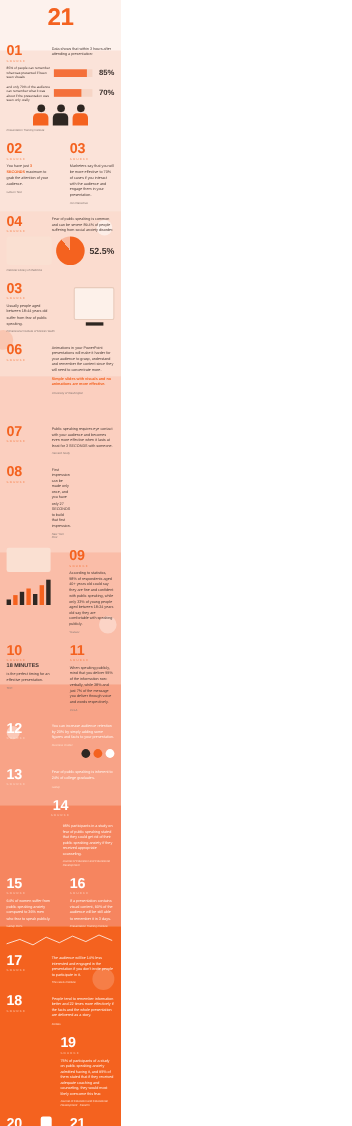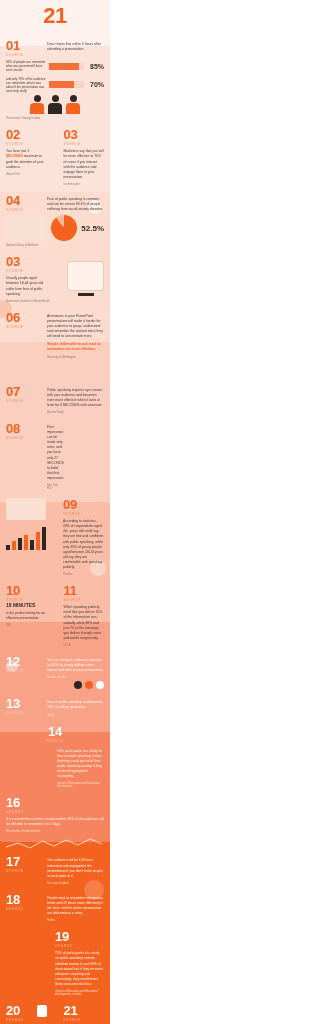--- a/index.html
+++ b/index.html
@@ -346,20 +346,26 @@
         <div style="width:34px;"></div>
         <div class="col">
           <div class="ftext light">95% participants in a study on fear of public speaking stated that they could get rid of their public speaking anxiety if they received appropriate counseling.</div>
           <div class="fsrc light">Journal of Education and Educational Development</div>
         </div>
       </div>
     </div>
 
     <div class="fact row">
       <div class="col">
+        <div class="fnum light">15</div>
+        <div class="fsrcline light">SOURCE</div>
+        <div class="ftext light">64% of women suffer from public speaking anxiety compared to 36% men who fear to speak publicly.</div>
+        <div class="fsrc light">Gallup Poll's</div>
+      </div>
+      <div class="col">
         <div class="fnum light">16</div>
         <div class="fsrcline light">SOURCE</div>
         <div class="ftext light">If a presentation contains visual content, 60% of the audience will be still able to remember it in 3 days.</div>
         <div class="fsrc light">Presentation Training Institute</div>
       </div>
     </div>
 
     <div style="height:14px;margin:0 4px;">
       <svg width="102" height="14" viewBox="0 0 102 14">
         <polyline points="2,10 14,6 26,11 38,4 50,9 62,3 74,8 86,2 98,7" fill="none" stroke="#ffffff" stroke-width="0.7"></polyline>

